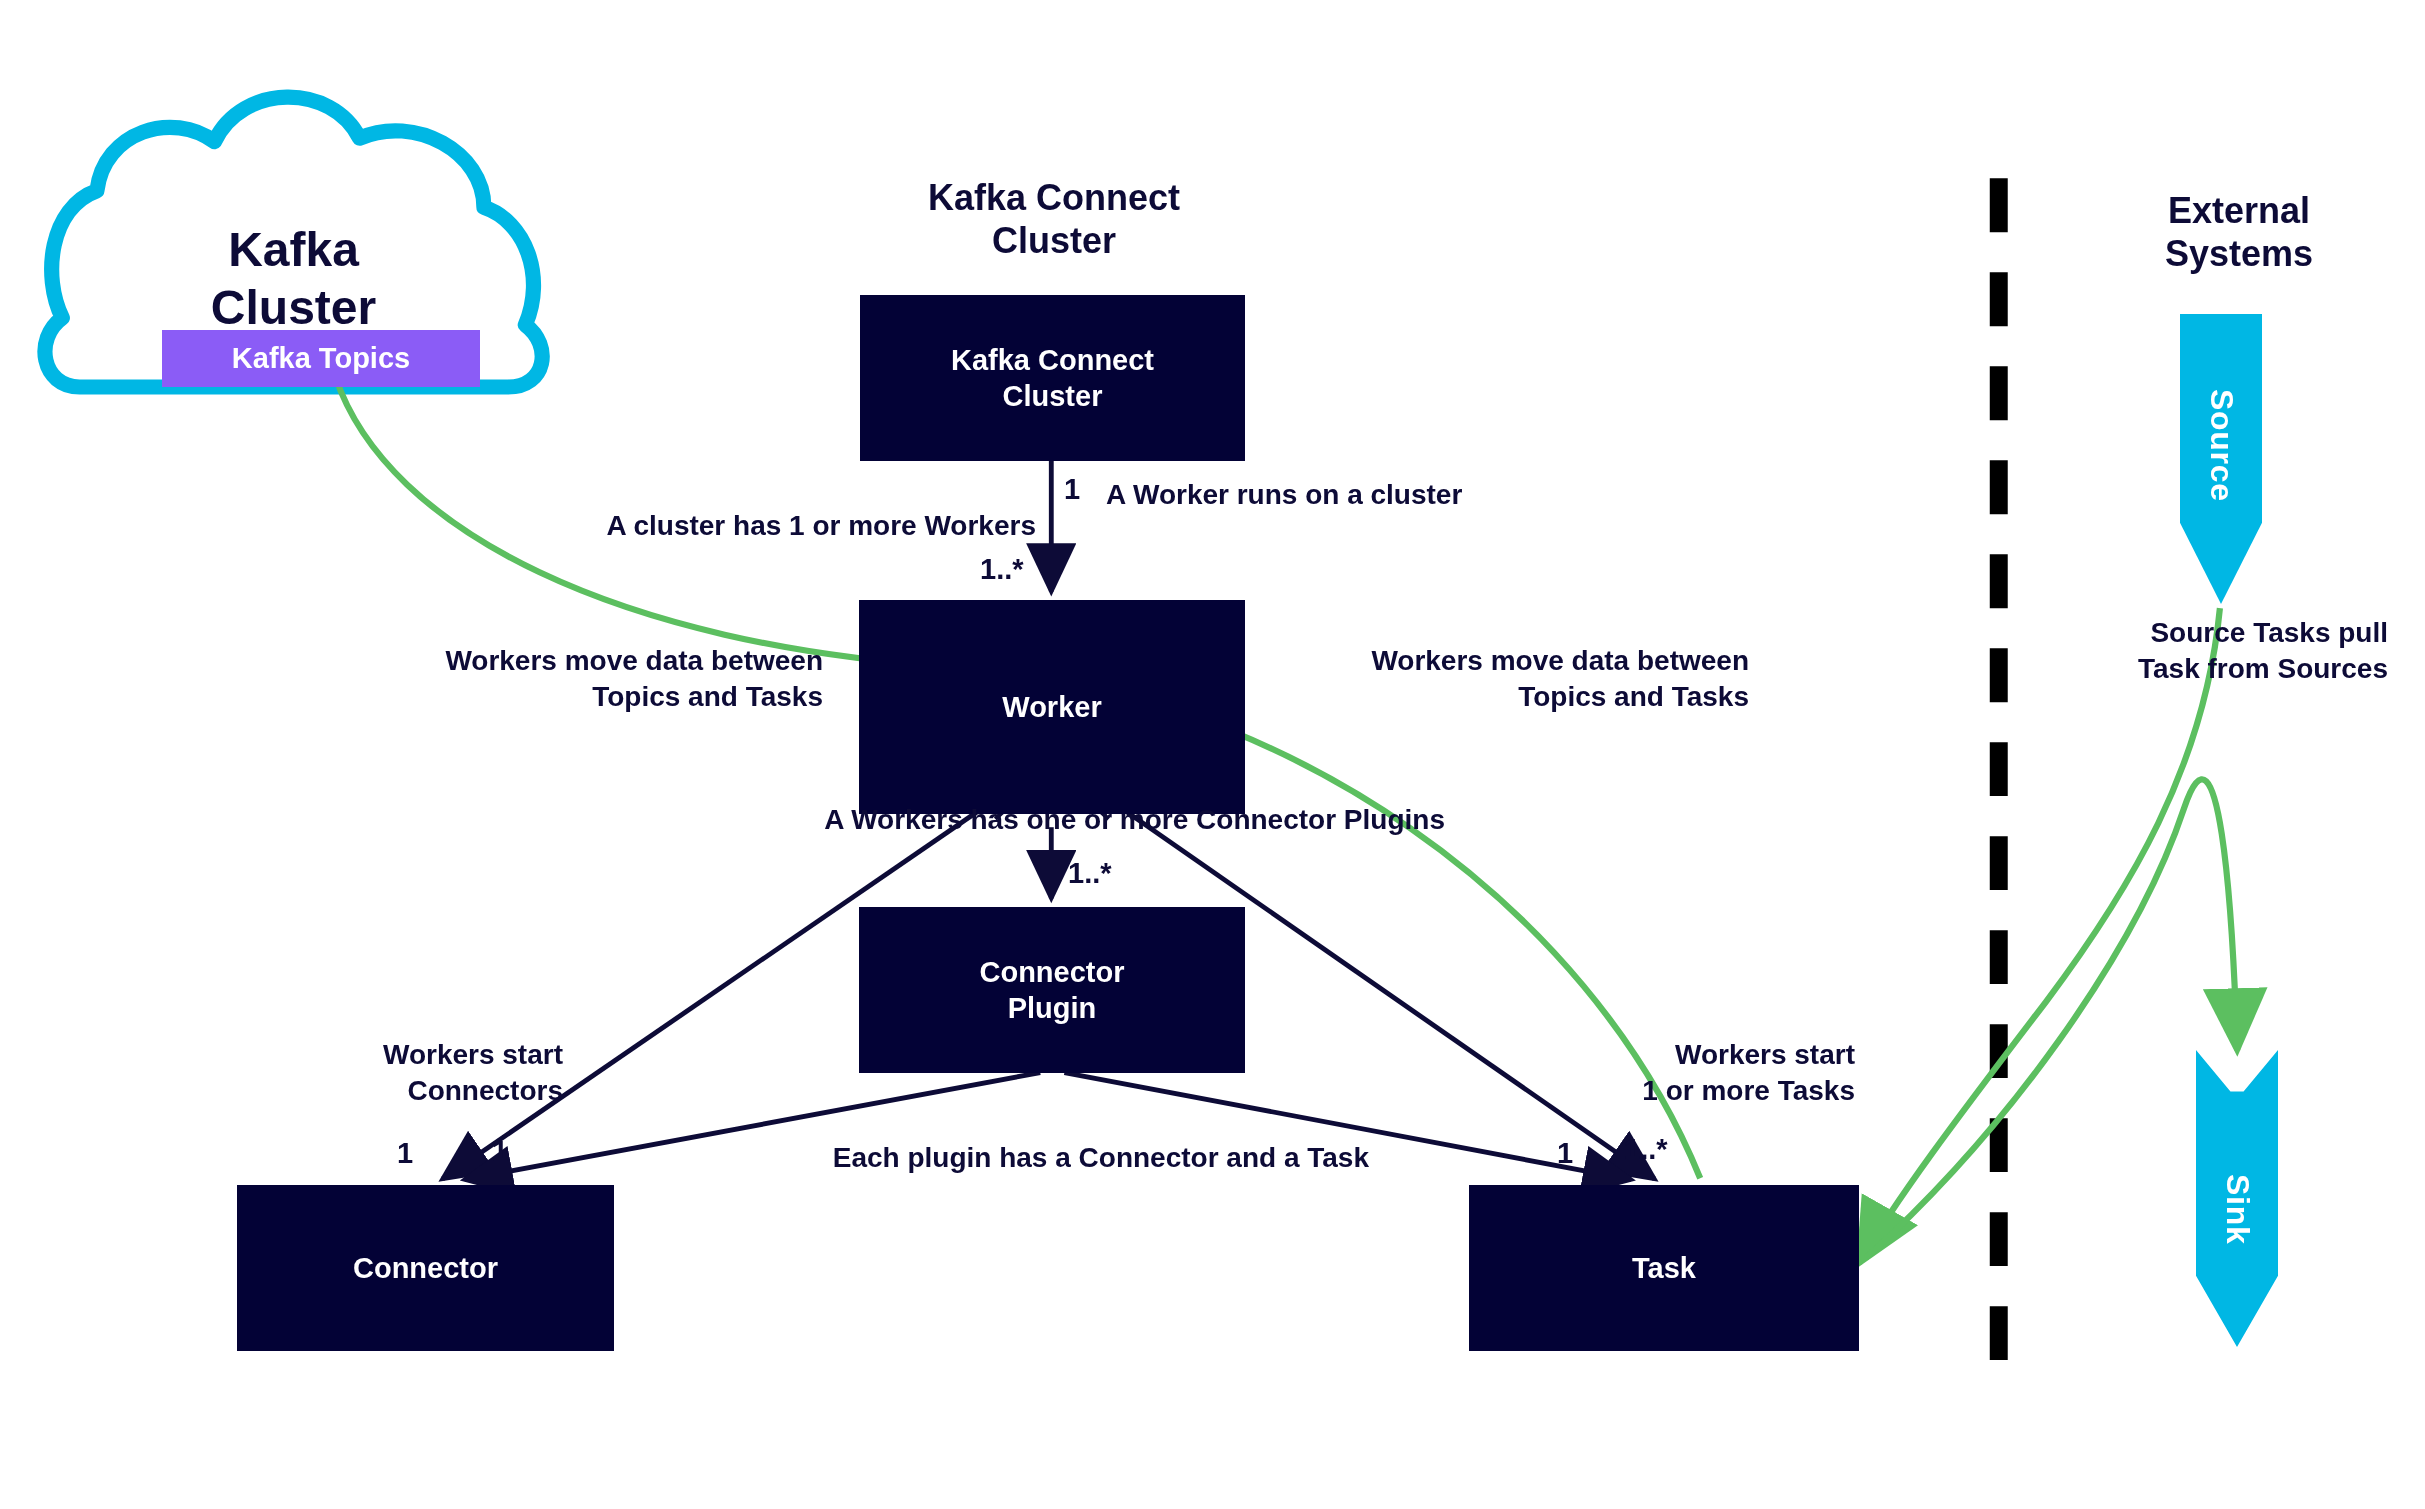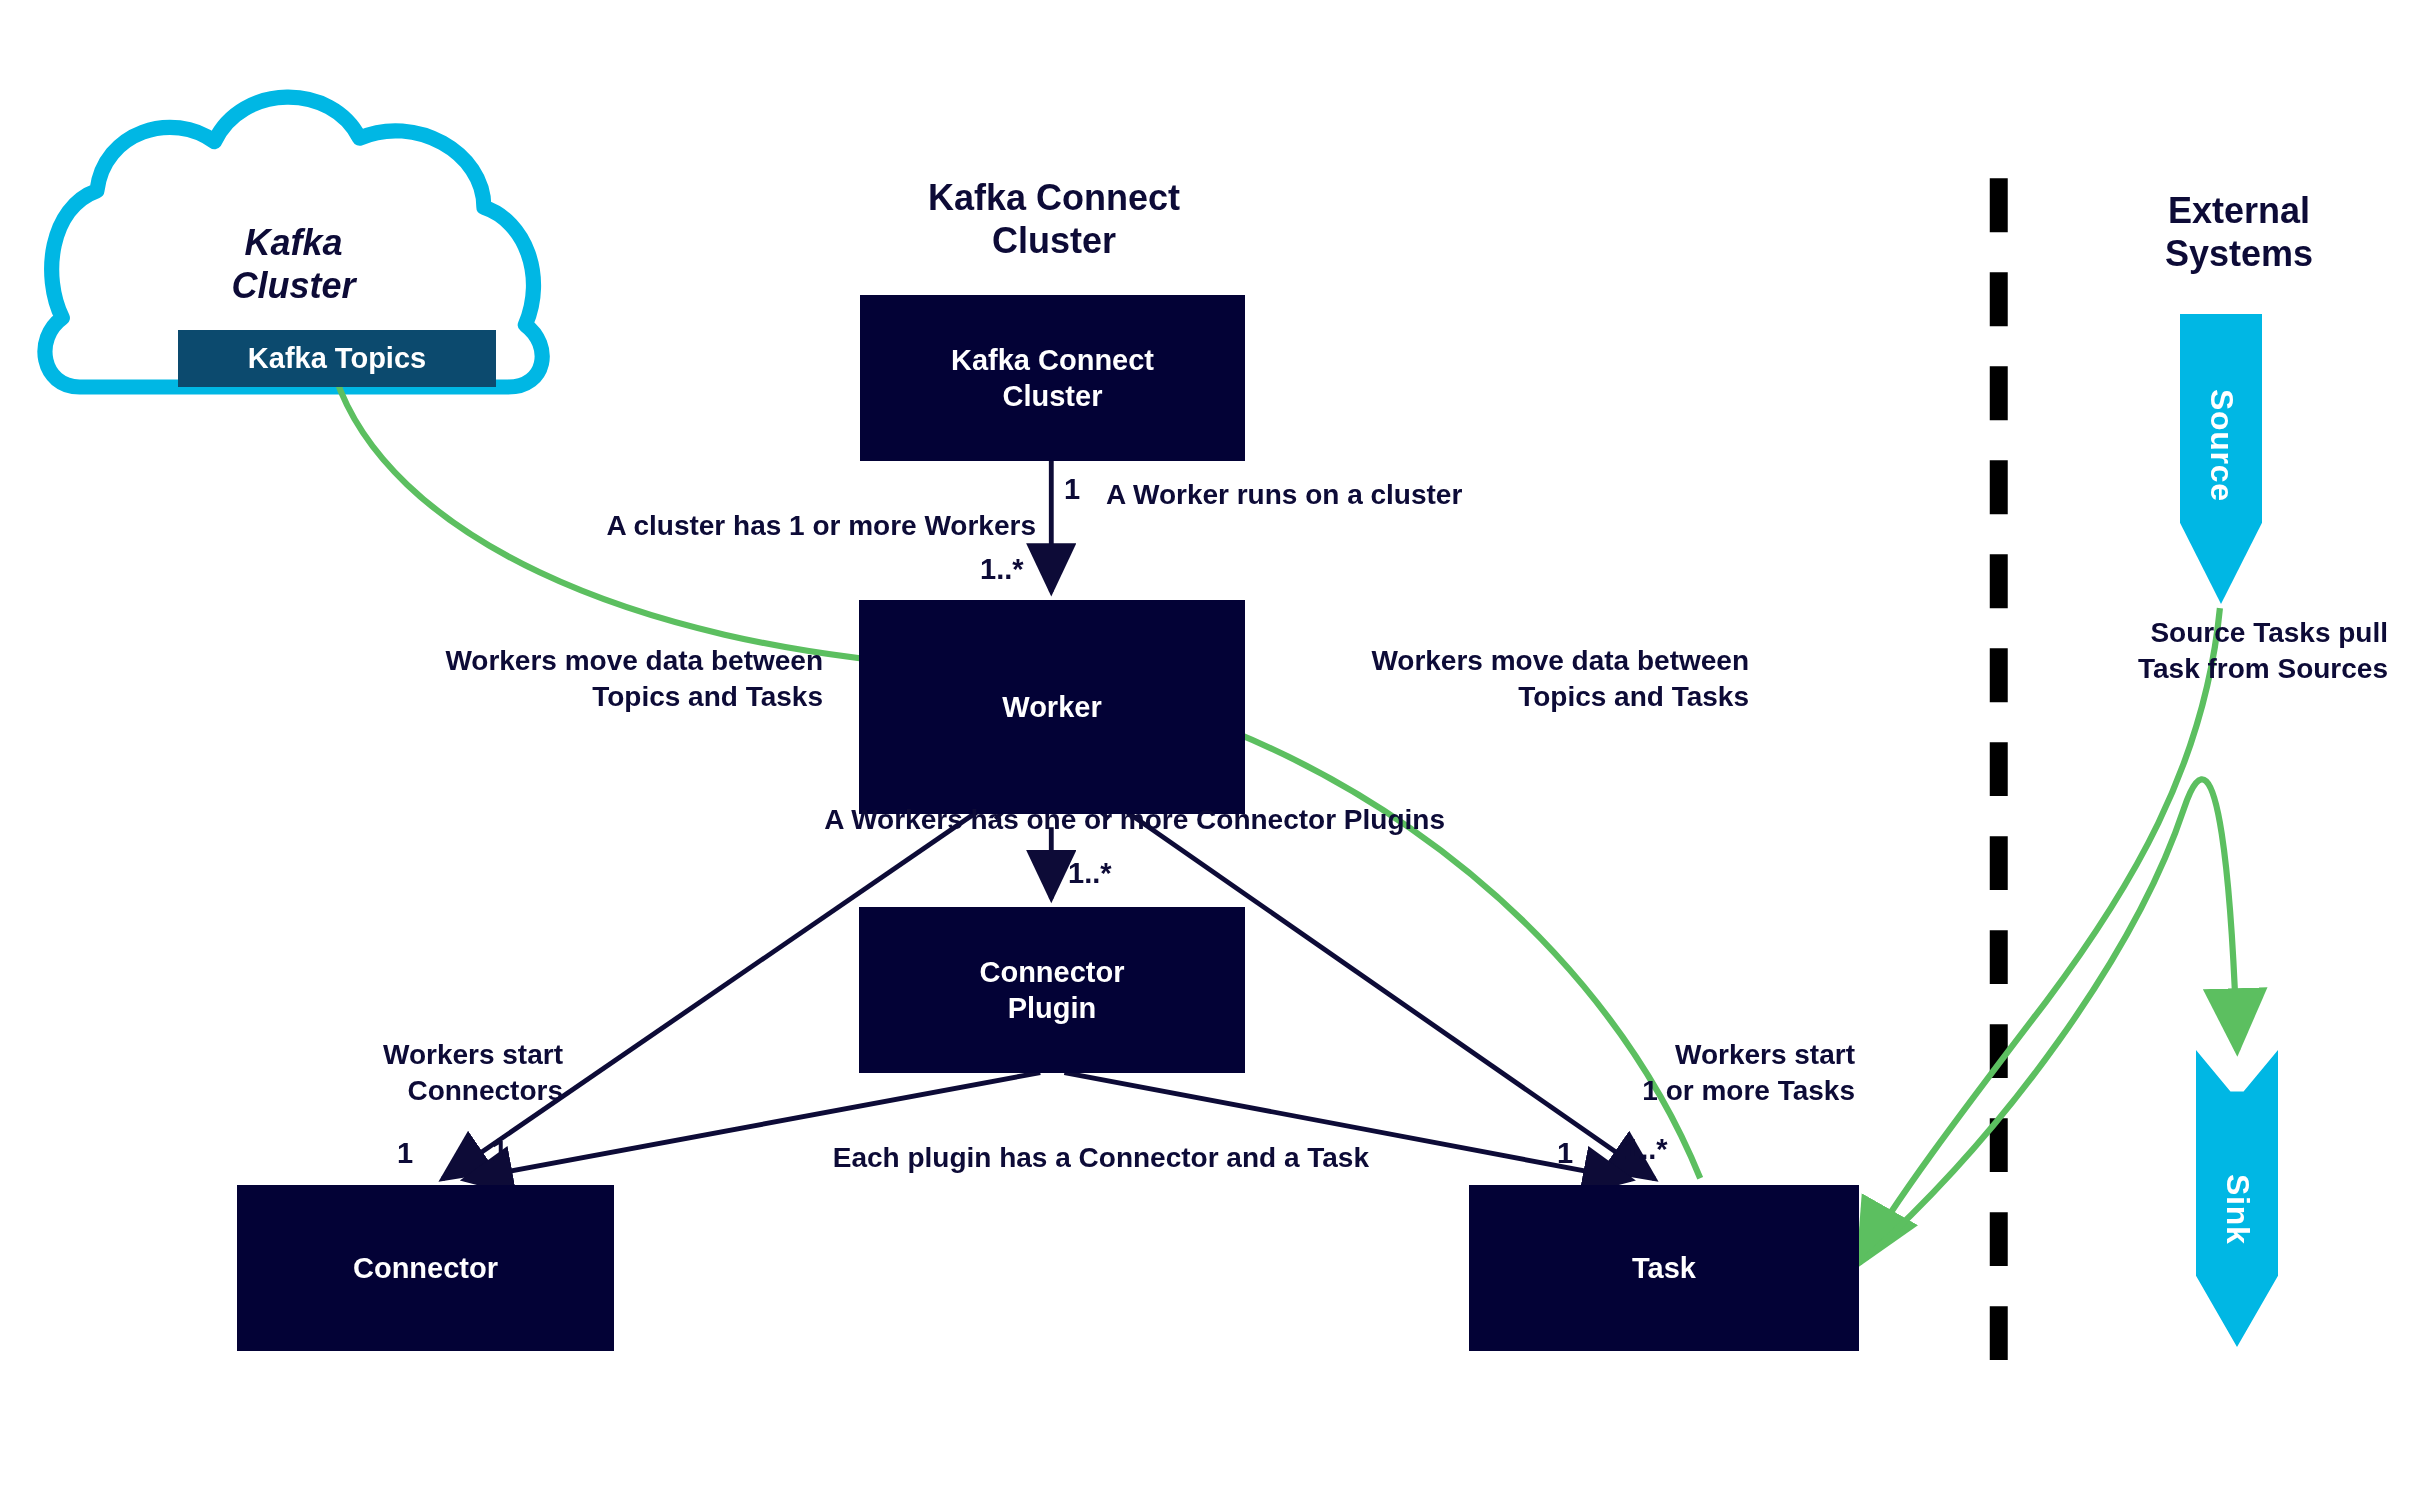--- a/index.html
+++ b/index.html
@@ -73,30 +73,30 @@
     <line x1="1521" y1="1110" x2="1440" y2="1185" stroke="#0d0b37" stroke-width="6"></line>
     <line x1="1521" y1="1110" x2="1604" y2="1185" stroke="#0d0b37" stroke-width="6"></line>
 
     <path d="M 485 545 C 560 770 900 935 1380 965 C 1860 995 2300 1310 2460 1705" fill="none" stroke="#5cbf60" stroke-width="9"></path>
 
     <path d="M 3212 880 C 3190 1110 3080 1290 2960 1450 C 2830 1620 2740 1740 2690 1828" fill="none" stroke="#5cbf60" stroke-width="9" marker-end="url(#greenArrow)"></path>
 
     <path d="M 2700 1820 C 2900 1640 3090 1380 3160 1170 C 3210 1020 3230 1300 3237 1520" fill="none" stroke="#5cbf60" stroke-width="9" marker-end="url(#greenArrow)"></path>
   </svg>
 
-  <div class="grp-title" style="left:176px;top:221px;width:235px;font-size:36px;font-style:italic;">Kafka
+  <div class="grp-title" style="left:176px;top:221px;width:235px;font-size:48px;">Kafka
 Cluster</div>
 
   <div class="grp-title" style="left:857px;top:176px;width:394px;font-size:36px;">Kafka Connect
 Cluster</div>
 
   <div class="grp-title" style="left:2087px;top:176px;width:304px;font-size:36px;margin-top:13px;">External
 Systems</div>
 
-  <div class="node-box" style="left:178px;top:330px;width:318px;height:57px;background:#0c4a6e;font-size:29px;">
+  <div class="node-box" style="left:162px;top:330px;width:318px;height:57px;background:#8b5cf6;font-size:29px;">
     <span class="lbl">Kafka Topics</span>
   </div>
 
   <div class="node-box" style="left:860px;top:295px;width:385px;height:166px;font-size:29px;">
     <span class="lbl">Kafka Connect
 Cluster</span>
   </div>
 
   <div class="node-box" style="left:859px;top:600px;width:386px;height:214px;font-size:29px;">
     <span class="lbl">Worker</span>

